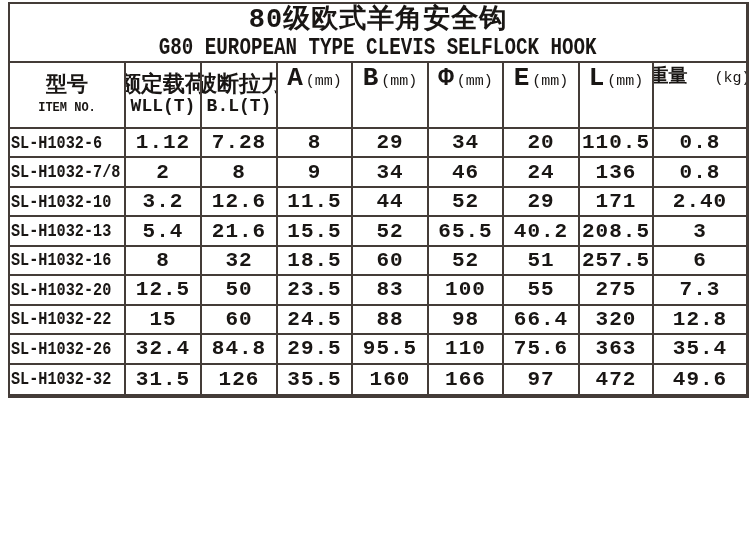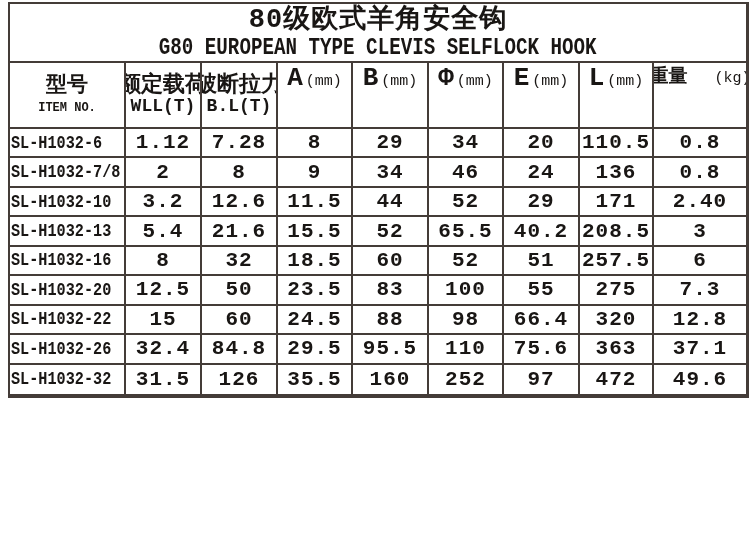--- a/index.html
+++ b/index.html
@@ -227,32 +227,32 @@
         <div class="cell item">
             <span class="sq">SL-H1032-26</span>
           </div>
         <div class="cell num">32.4</div>
         <div class="cell num">84.8</div>
         <div class="cell num">29.5</div>
         <div class="cell num">95.5</div>
         <div class="cell num">110</div>
         <div class="cell num">75.6</div>
         <div class="cell num">363</div>
-        <div class="cell num">37.1</div>
+        <div class="cell num">35.4</div>
       </div>
 
       <div class="row">
         <div class="cell item">
             <span class="sq">SL-H1032-32</span>
           </div>
         <div class="cell num">31.5</div>
         <div class="cell num">126</div>
         <div class="cell num">35.5</div>
         <div class="cell num">160</div>
-        <div class="cell num">252</div>
+        <div class="cell num">166</div>
         <div class="cell num">97</div>
         <div class="cell num">472</div>
         <div class="cell num">49.6</div>
       </div>
 
     </div>
   </div>
 </div>
 
 </body></html>

